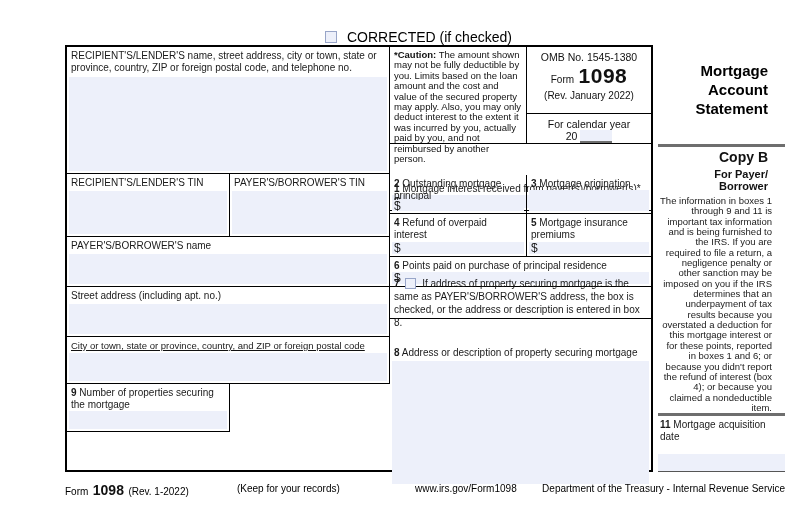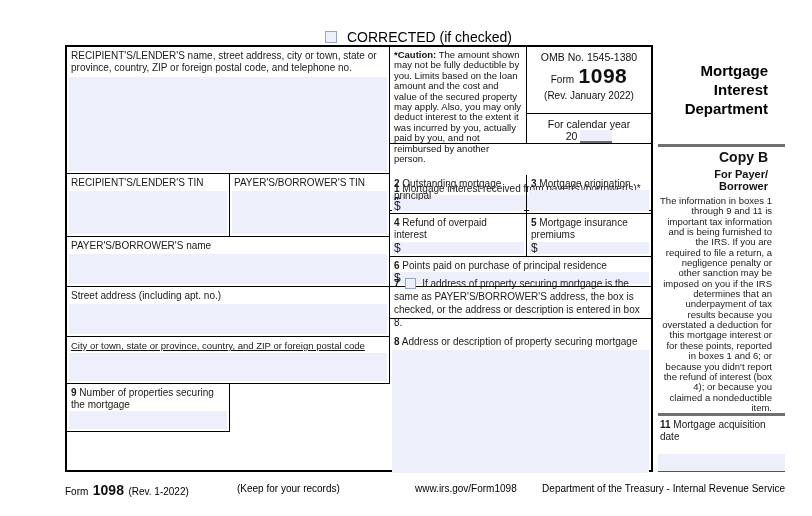--- a/index.html
+++ b/index.html
@@ -159,28 +159,28 @@
     </div>
 
     <div class="cell bb" style="left:323px; top:227px; width:261px; height:45px;">
       <div class="pad lbl" style="line-height:13px;">
         <span class="num">7</span>
         <span class="checkbox" style="width:11px; height:11px; margin:0 3px;"></span>
         <span>If address of property securing mortgage is the same as PAYER'S/BORROWER'S address, the box is checked, or the address or description is entered in box 8.</span>
       </div>
     </div>
 
-    <div class="cell" style="left:323px; top:286px; width:261px; height:142px;">
+    <div class="cell" style="left:323px; top:297px; width:261px; height:142px;">
       <div class="pad lbl"><span class="num">8</span> <span>Address or description of property securing mortgage</span></div>
       <div class="fill" style="left:2px; top:17px; right:2px; bottom:2px;"></div>
     </div>
   </div>
 
   <div class="right-col">
-    <div class="main-title">Mortgage Interest Department</div>
+    <div class="main-title">Mortgage Account Statement</div>
     <div class="rule" style="top:99px;"></div>
     <div class="copy-b">Copy B</div>
     <div class="for-payer">For Payer/ Borrower</div>
     <div class="instructions">The information in boxes 1 through 9 and 11 is important tax information and is being furnished to the IRS. If you are required to file a return, a negligence penalty or other sanction may be imposed on you if the IRS determines that an underpayment of tax results because you overstated a deduction for this mortgage interest or for these points, reported in boxes 1 and 6; or because you didn't report the refund of interest (box 4); or because you claimed a nondeductible item.</div>
     <div class="rule" style="top:368px;"></div>
     <div class="box11-label lbl"><span class="num">11</span> <span>Mortgage acquisition date</span></div>
     <div class="fill box11-fill"></div>
   </div>
 
   <div class="abs" style="left:65px; top:481px;">

